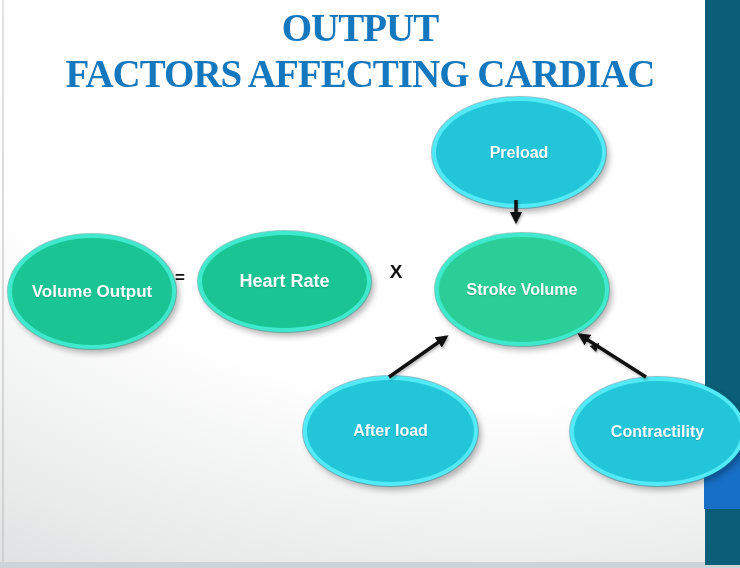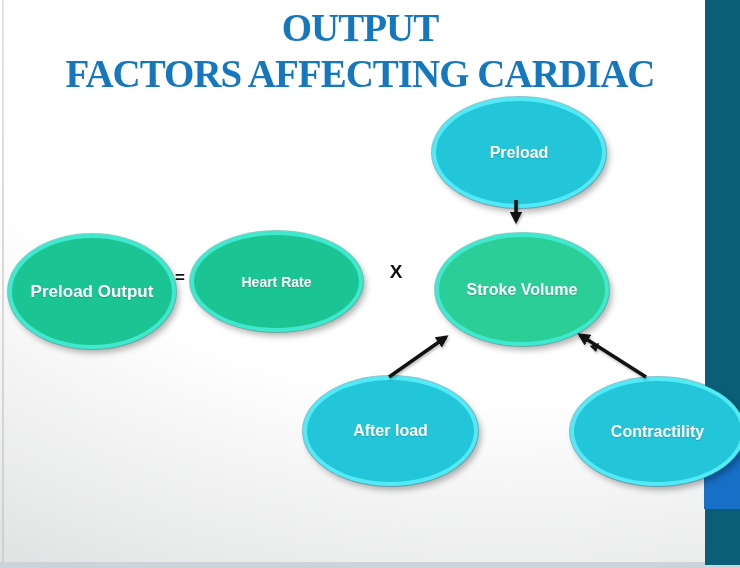--- a/index.html
+++ b/index.html
@@ -61,21 +61,21 @@
     border: 4px solid #3ee9ce;
     box-shadow: 0 0 0 1px rgba(0,150,130,0.45), 3px 4px 6px rgba(0,0,0,0.30);
     text-align: center;
   }
   .node.cyan {
     background: #23c5d8;
     border: 4px solid #52eaf6;
     box-shadow: 0 0 0 1px rgba(0,130,150,0.45), 3px 4px 6px rgba(0,0,0,0.30);
   }
   #node-cardiac      { left: 8px;   top: 234px; width: 160px; height: 107px; font-size: 17px; }
-  #node-heartrate    { left: 190px; top: 231px; width: 165px; height: 93px;  font-size: 14px; }
+  #node-heartrate    { left: 198px; top: 231px; width: 165px; height: 93px;  font-size: 18px; }
   #node-strokevolume { left: 435px; top: 233px; width: 166px; height: 105px; }
   #node-preload      { left: 432px; top: 97px;  width: 166px; height: 103px; }
   #node-afterload    { left: 303px; top: 376px; width: 167px; height: 102px; }
   #node-contract     { left: 570px; top: 377px; width: 167px; height: 101px; }
   .operator {
     position: absolute;
     color: #111111; font-weight: bold;
     z-index: 6; text-align: center;
   }
   #op-equals   { left: 166px; top: 268px; width: 28px; font-size: 17px; }
@@ -114,21 +114,21 @@
     <g>
       <line x1="389" y1="377" x2="446" y2="337" stroke="#111111" stroke-width="3.5" marker-end="url(#ah)"></line>
     </g>
     <g>
       <line x1="646" y1="377" x2="580" y2="335" stroke="#111111" stroke-width="3.5" marker-end="url(#ah)"></line>
       <path d="M590,345 l10,-1 l-5,8 z" fill="#111111" transform="rotate(-12 595 347)"></path>
     </g>
   </svg>
 
   <div id="node-cardiac" class="node green">
-    <span>Preload Output</span>
+    <span>Volume Output</span>
   </div>
 
   <div id="op-equals" class="operator">=</div>
 
   <div id="node-heartrate" class="node green">
     <span>Heart Rate</span>
   </div>
 
   <div id="op-multiply" class="operator">X</div>
 

